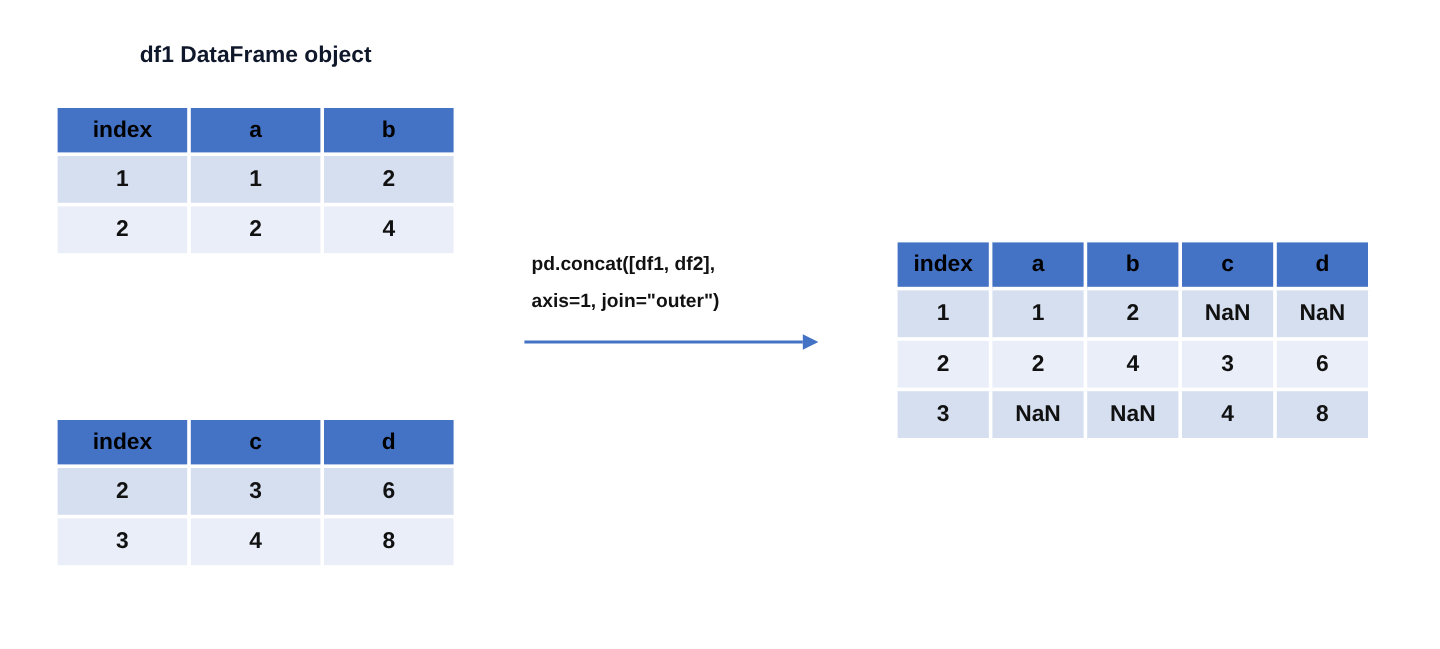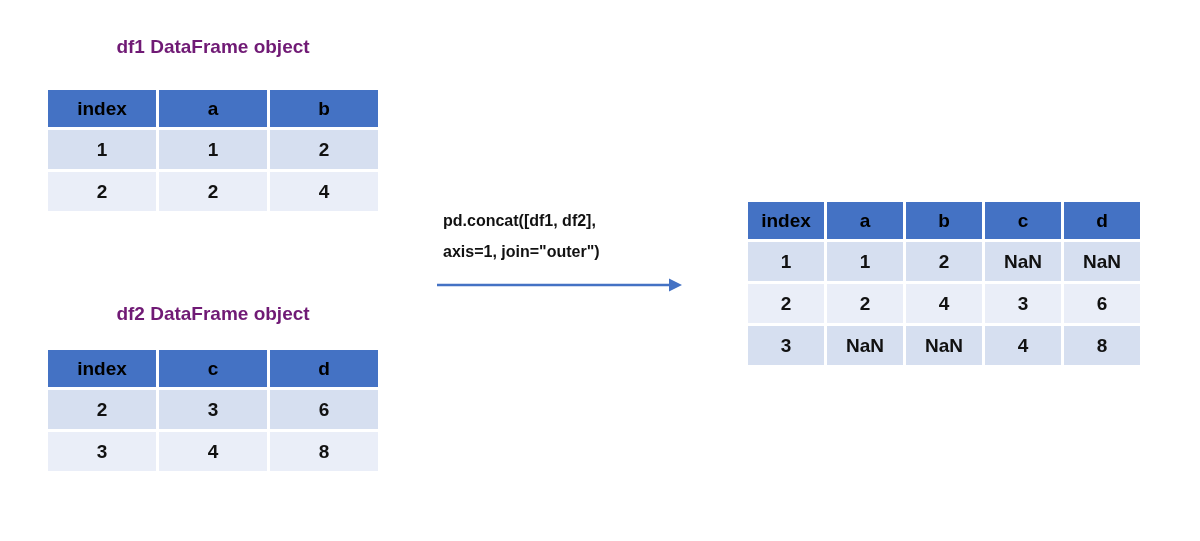--- a/index.html
+++ b/index.html
@@ -11,21 +11,21 @@
     width: 1200px;
     height: 541px;
     background: #ffffff;
     overflow: hidden;
   }
 
   .table-title {
     position: absolute;
     font-size: 19px;
     font-weight: bold;
-    color: #701a75;
+    color: #0f172a;
     text-align: center;
     width: 336px;
   }
   .df1-title { left: 45px; top: 36px; }
   .df2-title { left: 45px; top: 303px; }
 
   table.dftable {
     position: absolute;
     border-collapse: collapse;
     table-layout: fixed;
@@ -103,21 +103,20 @@
   <div class="code-block">
     <div>pd.concat([df1, df2],</div>
     <div>axis=1, join="outer")</div>
   </div>
 
   <svg class="arrow-svg" width="248" height="20" viewBox="0 0 248 20">
     <line x1="2" y1="10" x2="234" y2="10" stroke="#4472c4" stroke-width="2.5"></line>
     <polygon points="234,3.5 247,10 234,16.5" fill="#4472c4"></polygon>
   </svg>
 
-  <div class="table-title df2-title">df2 DataFrame object</div>
 
   <table class="dftable df2-table">
       <thead>
         <tr>
           <th>index</th>
           <th>c</th>
           <th>d</th>
         </tr>
       </thead>
       <tbody>

